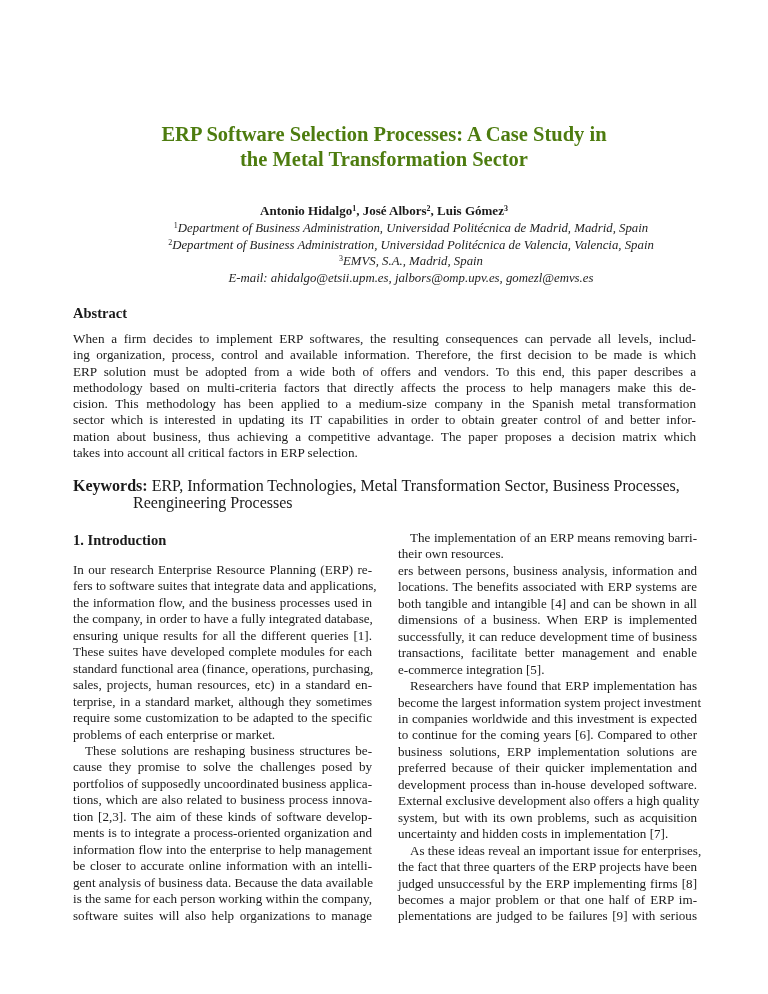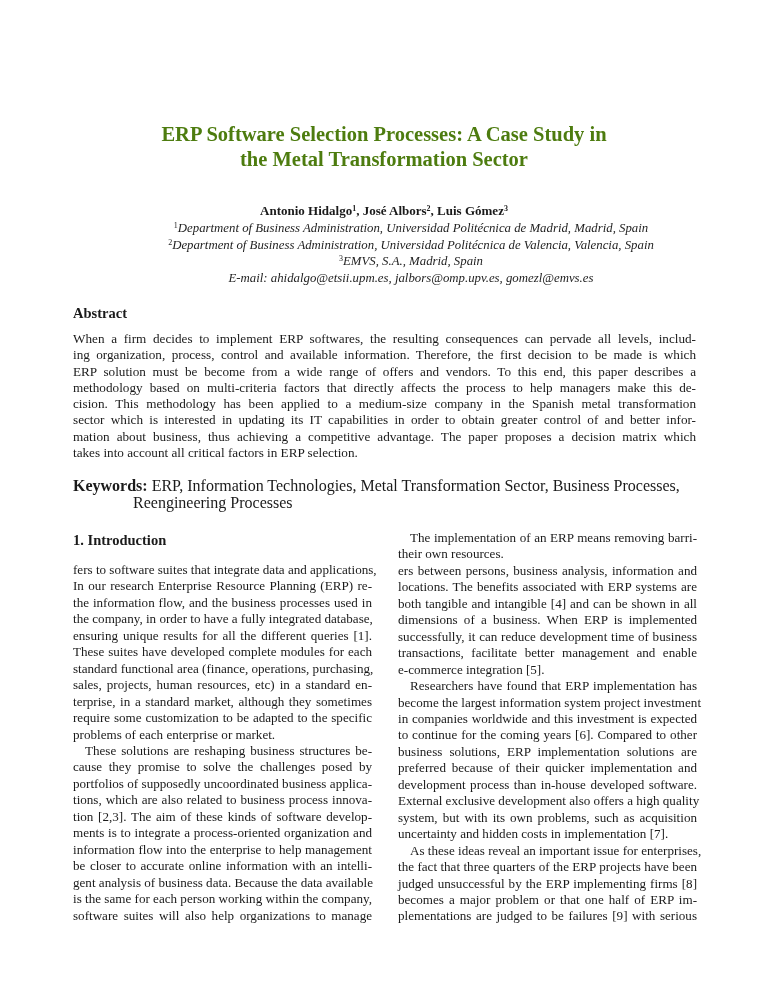--- a/index.html
+++ b/index.html
@@ -75,38 +75,38 @@
   <div><sup>2</sup><span>Department of Business Administration, Universidad Politécnica de Valencia, Valencia, Spain</span></div>
   <div><sup>3</sup><span>EMVS, S.A., Madrid, Spain</span></div>
   <div>E-mail: ahidalgo@etsii.upm.es, jalbors@omp.upv.es, gomezl@emvs.es</div>
 </div>
 
 <div class="abstract-heading">Abstract</div>
 
 <div class="abstract-body">
   <div>When a firm decides to implement ERP softwares, the resulting consequences can pervade all levels, includ-</div>
   <div>ing organization, process, control and available information. Therefore, the first decision to be made is which</div>
-  <div>ERP solution must be become from a wide range of offers and vendors. To this end, this paper describes a</div>
+  <div>ERP solution must be adopted from a wide both of offers and vendors. To this end, this paper describes a</div>
   <div>methodology based on multi-criteria factors that directly affects the process to help managers make this de-</div>
   <div>cision. This methodology has been applied to a medium-size company in the Spanish metal transformation</div>
   <div>sector which is interested in updating its IT capabilities in order to obtain greater control of and better infor-</div>
   <div>mation about business, thus achieving a competitive advantage. The paper proposes a decision matrix which</div>
   <div class="last">takes into account all critical factors in ERP selection.</div>
 </div>
 
 <div class="keywords">
   <div><span class="kw-label">Keywords:</span><span> ERP, Information Technologies, Metal Transformation Sector, Business Processes,</span></div>
   <div class="kw-line2">Reengineering Processes</div>
 </div>
 
 <div class="section-heading">1. Introduction</div>
 
 <div class="col col-left">
+  <div class="ln">In our research Enterprise Resource Planning (ERP) re-</div>
   <div class="ln">fers to software suites that integrate data and applications,</div>
-  <div class="ln">In our research Enterprise Resource Planning (ERP) re-</div>
   <div class="ln">the information flow, and the business processes used in</div>
   <div class="ln">the company, in order to have a fully integrated database,</div>
   <div class="ln">ensuring unique results for all the different queries [1].</div>
   <div class="ln">These suites have developed complete modules for each</div>
   <div class="ln">standard functional area (finance, operations, purchasing,</div>
   <div class="ln">sales, projects, human resources, etc) in a standard en-</div>
   <div class="ln">terprise, in a standard market, although they sometimes</div>
   <div class="ln">require some customization to be adapted to the specific</div>
   <div class="ln end">problems of each enterprise or market.</div>
   <div class="ln indent">These solutions are reshaping business structures be-</div>

